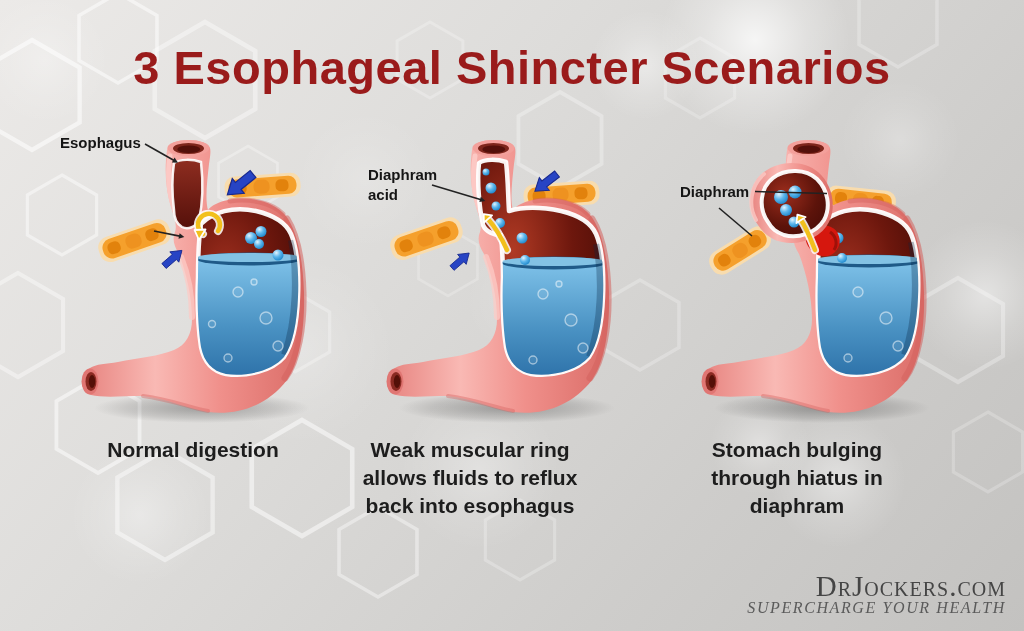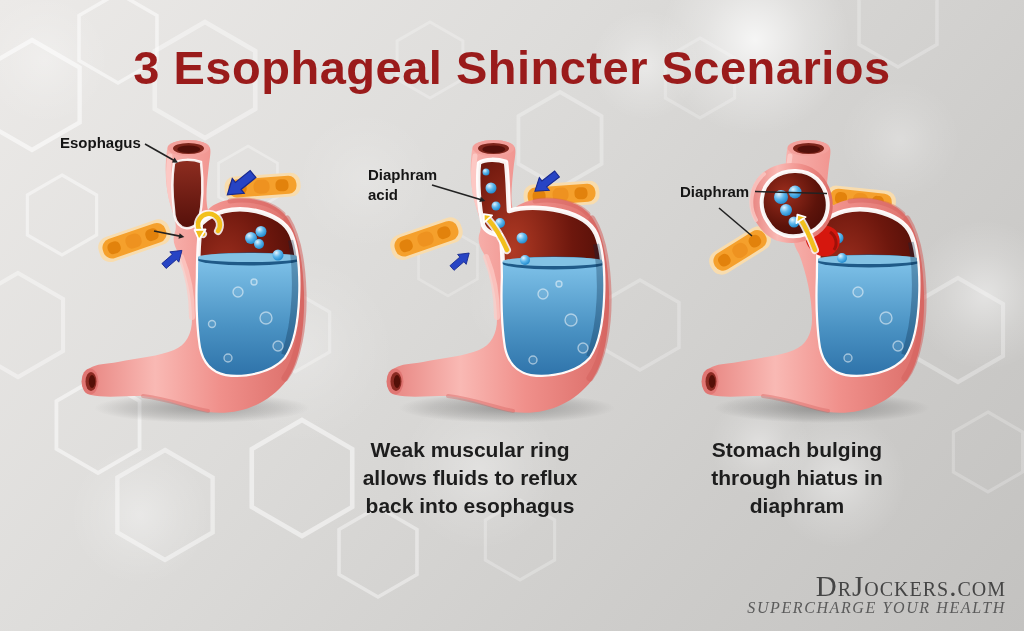--- a/index.html
+++ b/index.html
@@ -415,20 +415,21 @@
       </g>
 
       <g>
         <path d="M75,81.5 L147,83.5" stroke="#222222" stroke-width="1.6" fill="none"></path>
         <path d="M39,98 L72,126" stroke="#222222" stroke-width="1.6" fill="none"></path>
       </g>
     </svg>
     <div class="dlabel" style="left:0;top:72px">Diaphram</div>
   </div>
 
+  <div class="caption" id="cap1">Normal digestion</div>
   <div class="caption" id="cap2">Weak muscular ring
 allows fluids to reflux
 back into esophagus</div>
   <div class="caption" id="cap3">Stomach bulging
 through hiatus in
 diaphram</div>
 
   <div class="logo">
     <span class="brand">DrJockers.com</span>
     <span class="tagline">SUPERCHARGE YOUR HEALTH</span>

